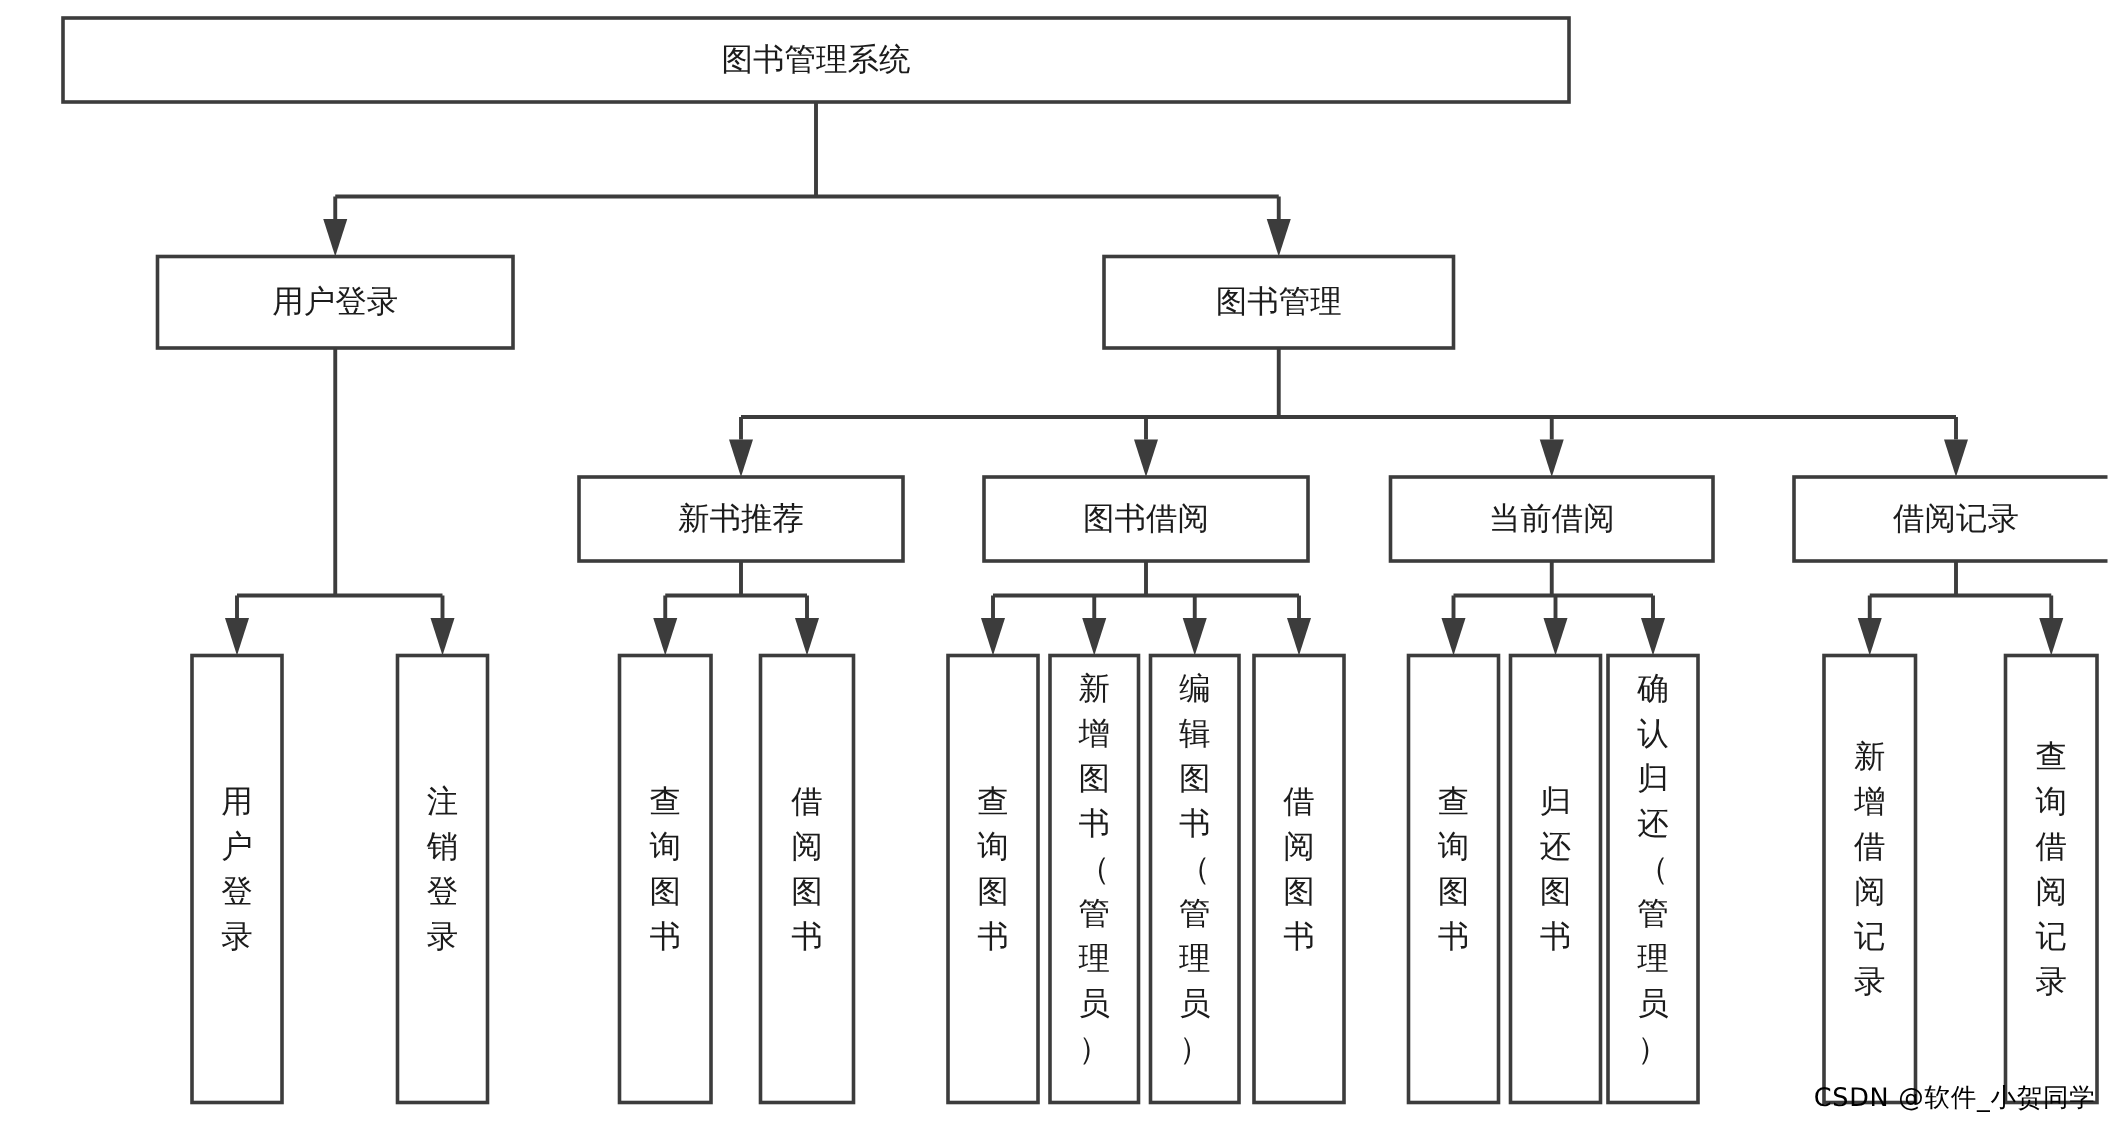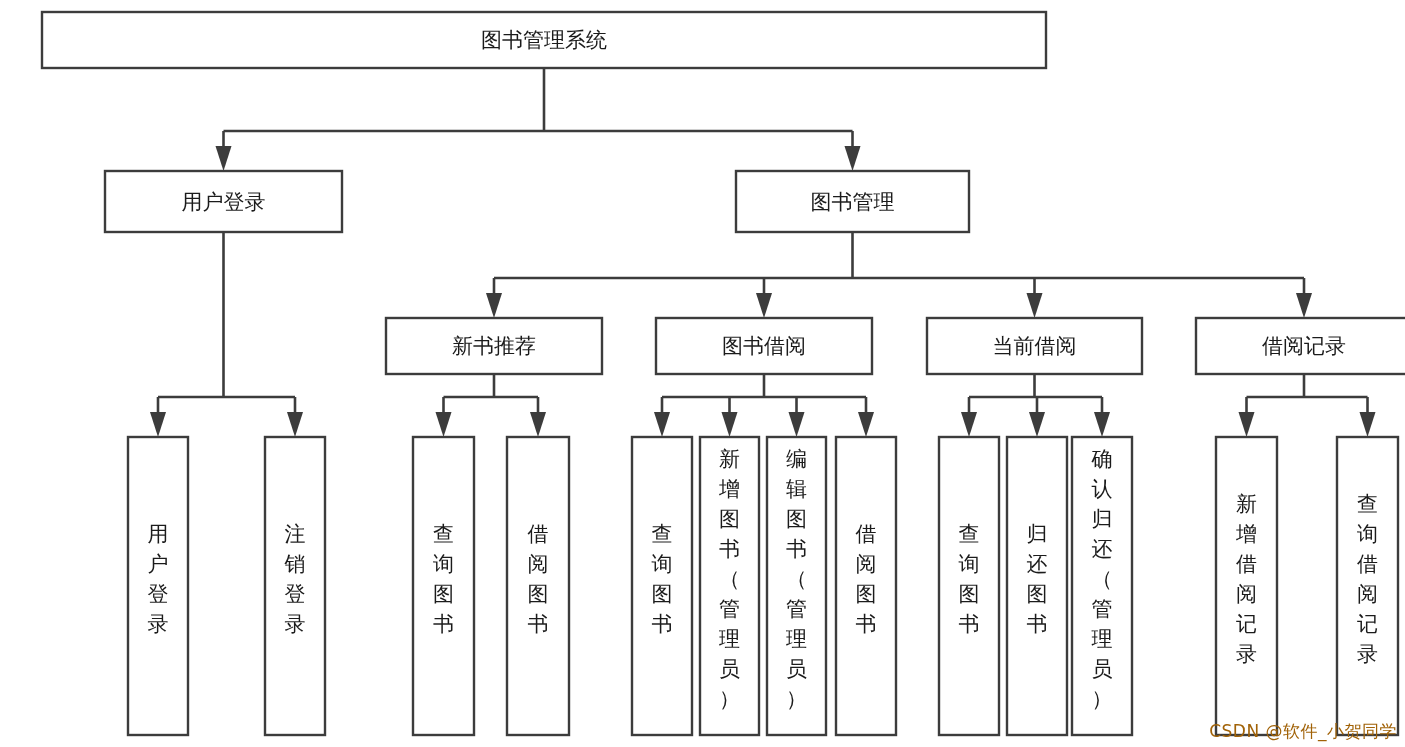--- a/index.html
+++ b/index.html
@@ -49,21 +49,21 @@
     font-size: 21px;
     fill: #1b1b1b;
     text-anchor: middle;
   }
   .watermark {
     position: absolute;
     right: 8px;
     bottom: 4px;
     font-family: "DejaVu Sans", "Liberation Sans", sans-serif;
     font-size: 17px;
-    color: #a16207;
+    color: #000000;
     letter-spacing: 0.5px;
     white-space: nowrap;
     user-select: none;
   }
 </style>
 </head>
 <body>
 
 <div id="diagram-root">
   <svg id="diagram-svg" width="1405" height="747" viewBox="0 0 1405 747" xmlns="http://www.w3.org/2000/svg">

